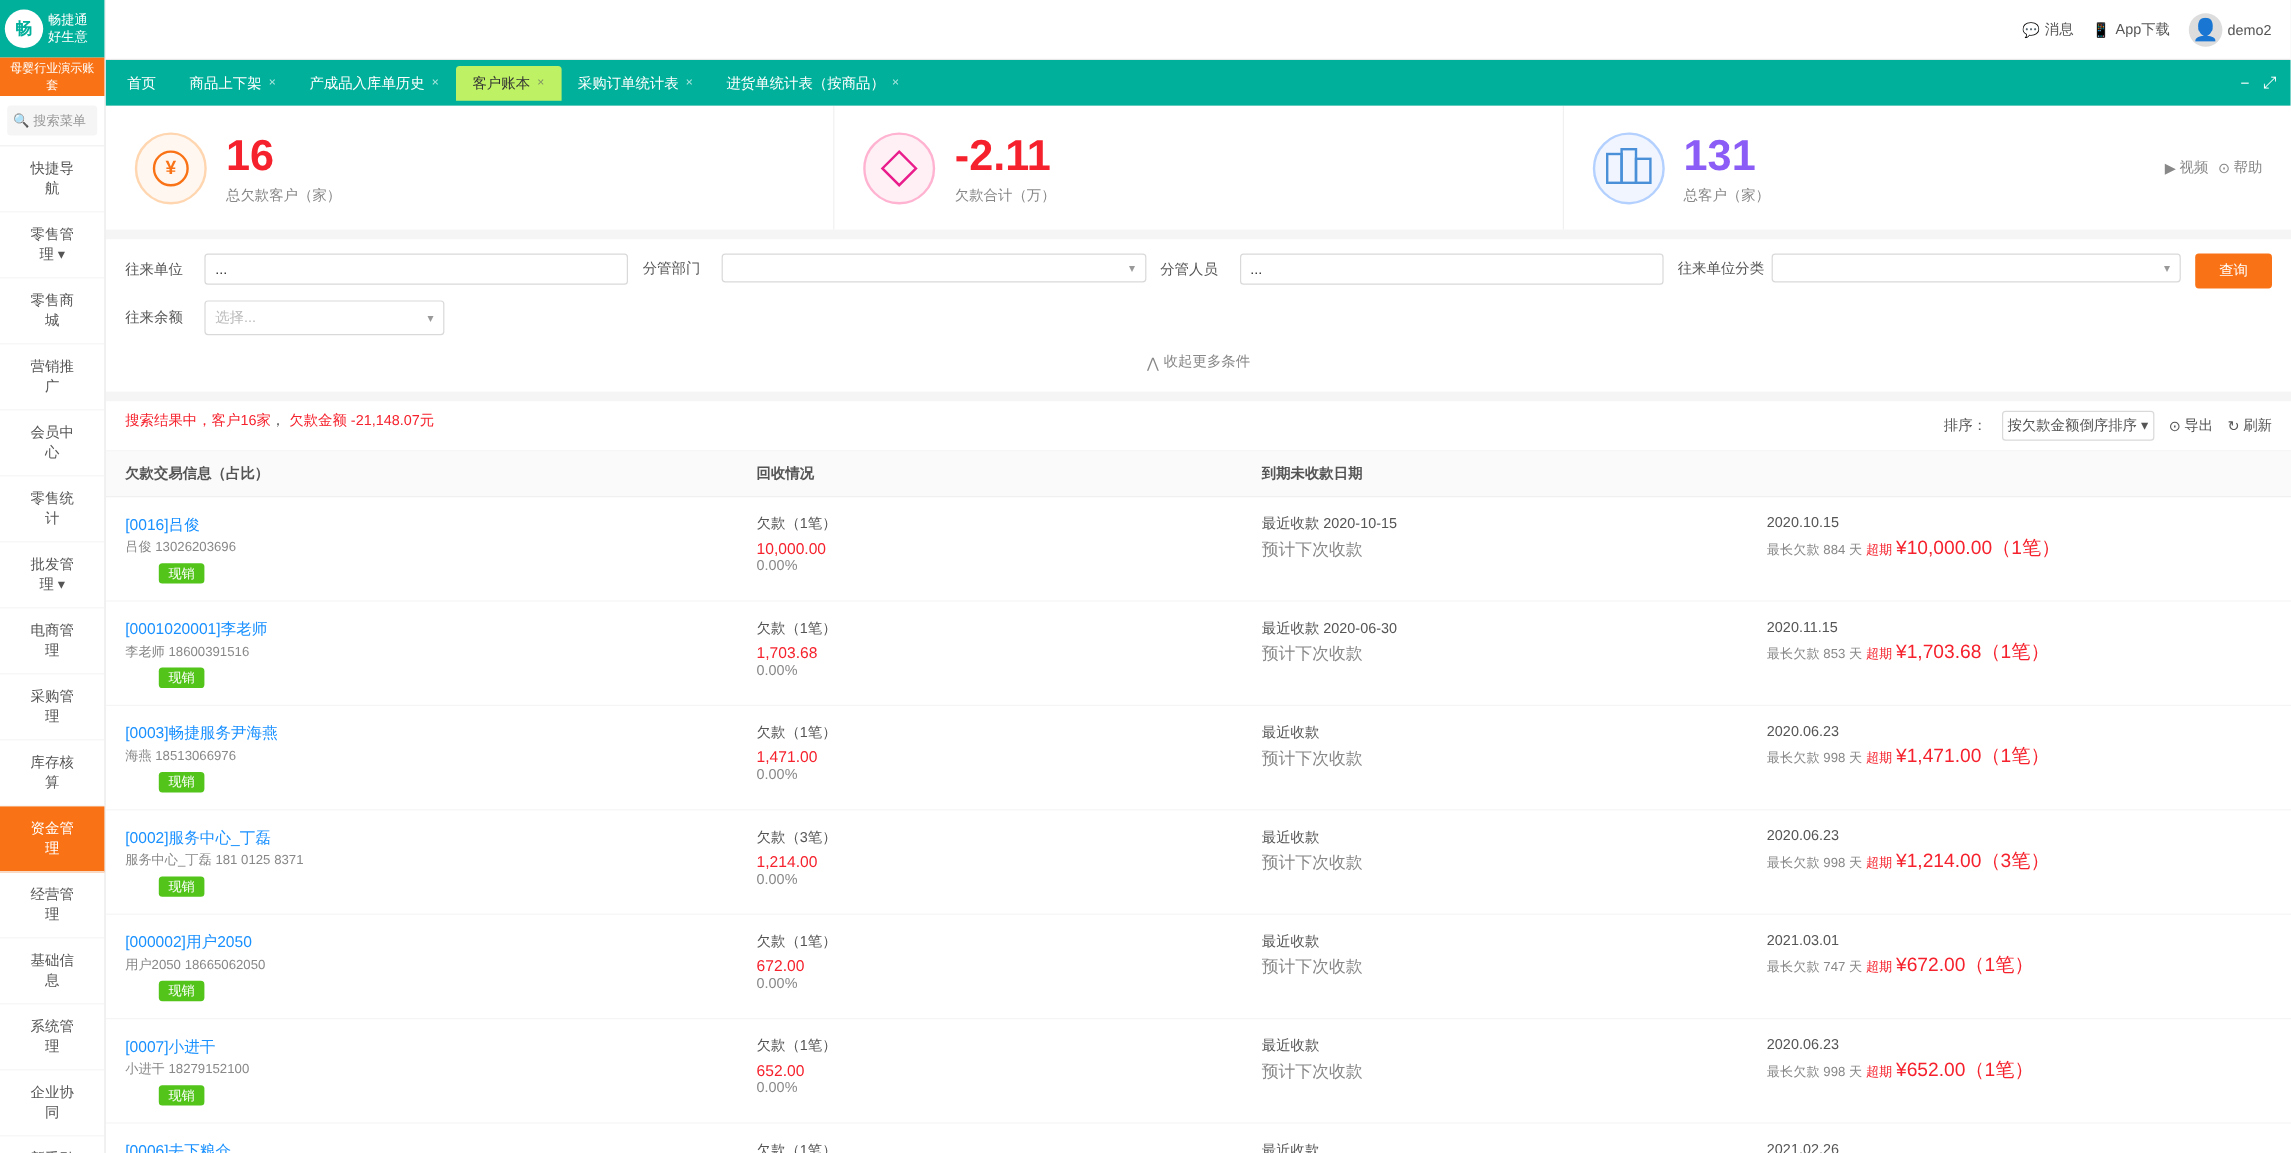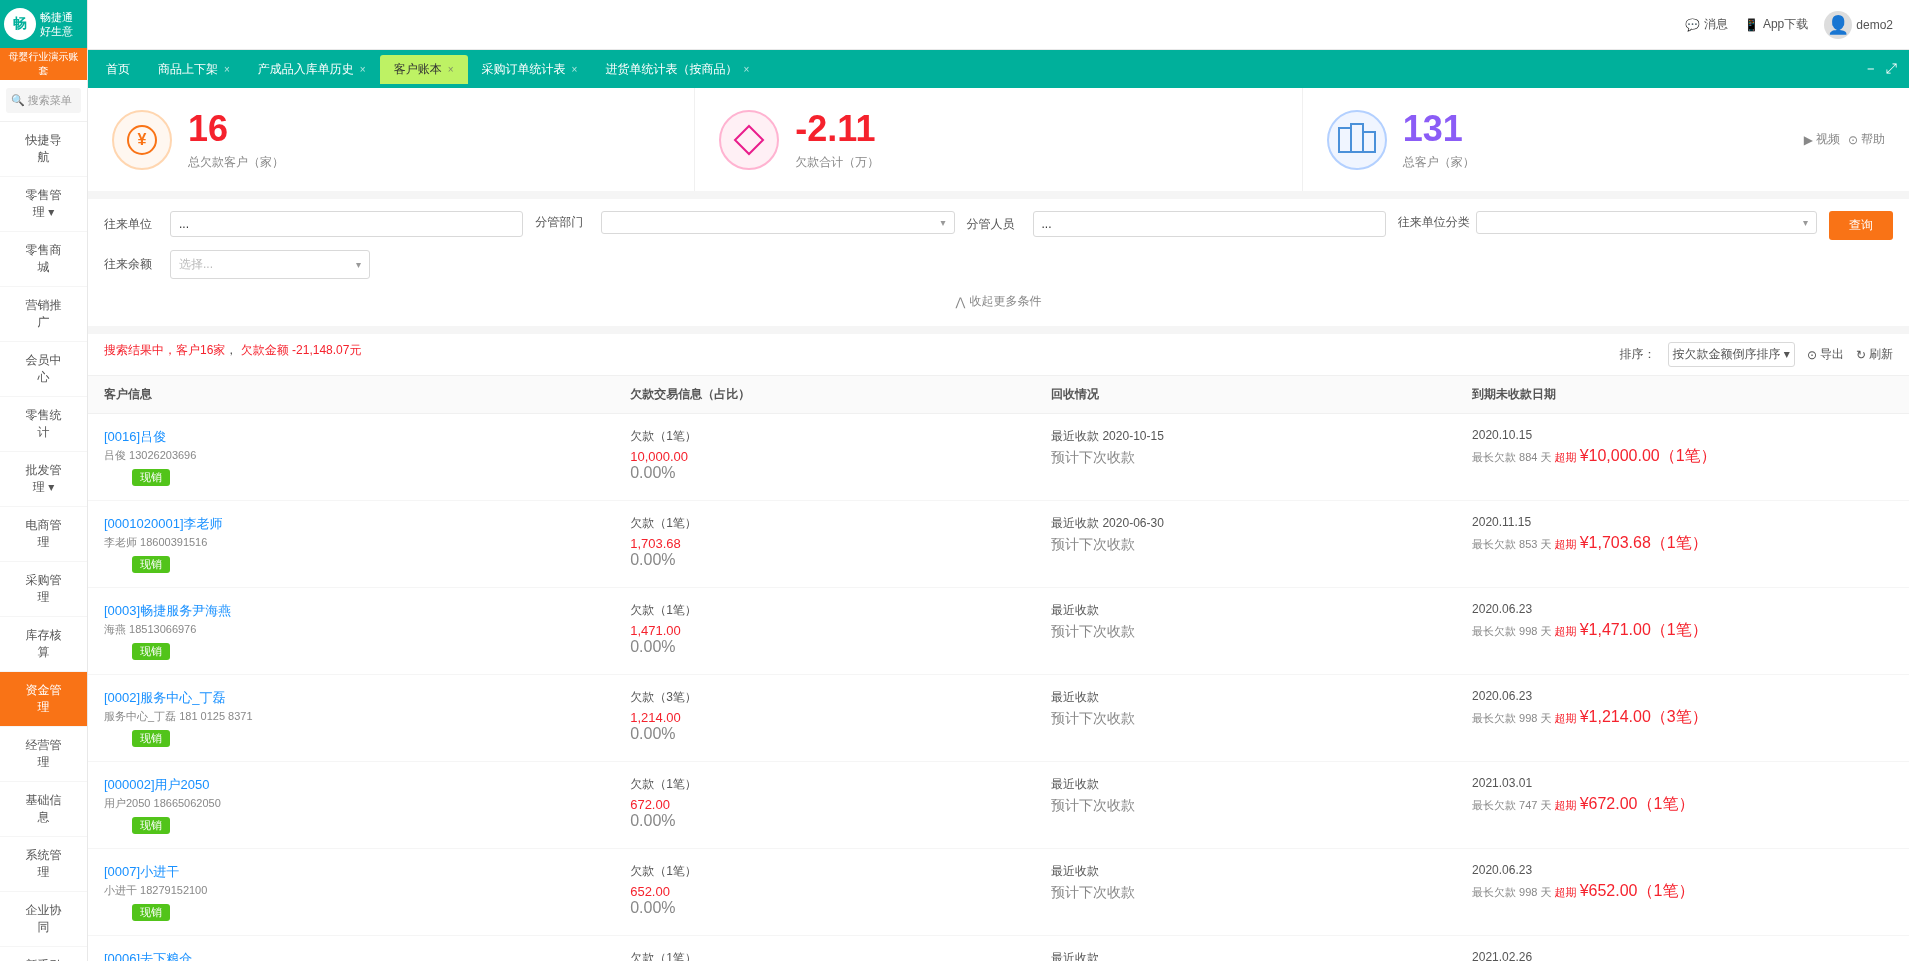--- a/index.html
+++ b/index.html
@@ -73,21 +73,21 @@
     .table-header { display: grid; grid-template-columns: 2.5fr 2fr 2fr 2fr; padding: 10px 16px; background: #fafafa; border-bottom: 1px solid #f0f0f0; font-weight: bold; color: #555; font-size: 12px; }
     .table-row { display: grid; grid-template-columns: 2.5fr 2fr 2fr 2fr; padding: 14px 16px; border-bottom: 1px solid #f5f5f5; align-items: start; }
 
     .customer-name { color: #1890ff; cursor: pointer; font-size: 13px; }
     .customer-sub { color: #888; font-size: 11px; margin: 2px 0; }
     .tag { display: inline-block; padding: 1px 8px; border-radius: 3px; font-size: 11px; color: #fff; margin-top: 4px; }
     .tag.green { background: #52c41a; margin-left: 28px; }
 
     .debt-amount { color: #f5222d; font-size: 13px; }
     .debt-count { color: #555; font-size: 12px; margin-bottom: 4px; }
-    .debt-pct { color: #888; font-size: 16px; }
+    .debt-pct { color: #888; font-size: 12px; }
 
     .recovery-date { color: #555; font-size: 12px; }
     .recovery-next { color: #888; font-size: 14px; margin-top: 4px; }
 
     .overdue-date { color: #555; font-size: 12px; margin-bottom: 4px; }
     .overdue-days { color: #888; font-size: 11px; }
     .overdue-amount { color: #f5222d; font-size: 16px; cursor: pointer; }
   </style>
 </head>
 <body>
@@ -334,21 +334,20 @@
         </span>
         <span style="cursor:pointer;display:flex;align-items:center;gap:3px;">
           <span>↻</span>
           <span>刷新</span>
         </span>
       </div>
     </div>
 
     <div class="table-wrapper">
       <div class="table-header">
-        <div>客户信息</div>
         <div>欠款交易信息（占比）</div>
         <div>回收情况</div>
         <div>到期未收款日期</div>
       </div>
 
       <div class="table-row">
         <div>
           <div class="customer-name">
             <span>[0016]</span><span>吕俊</span>
           </div>

